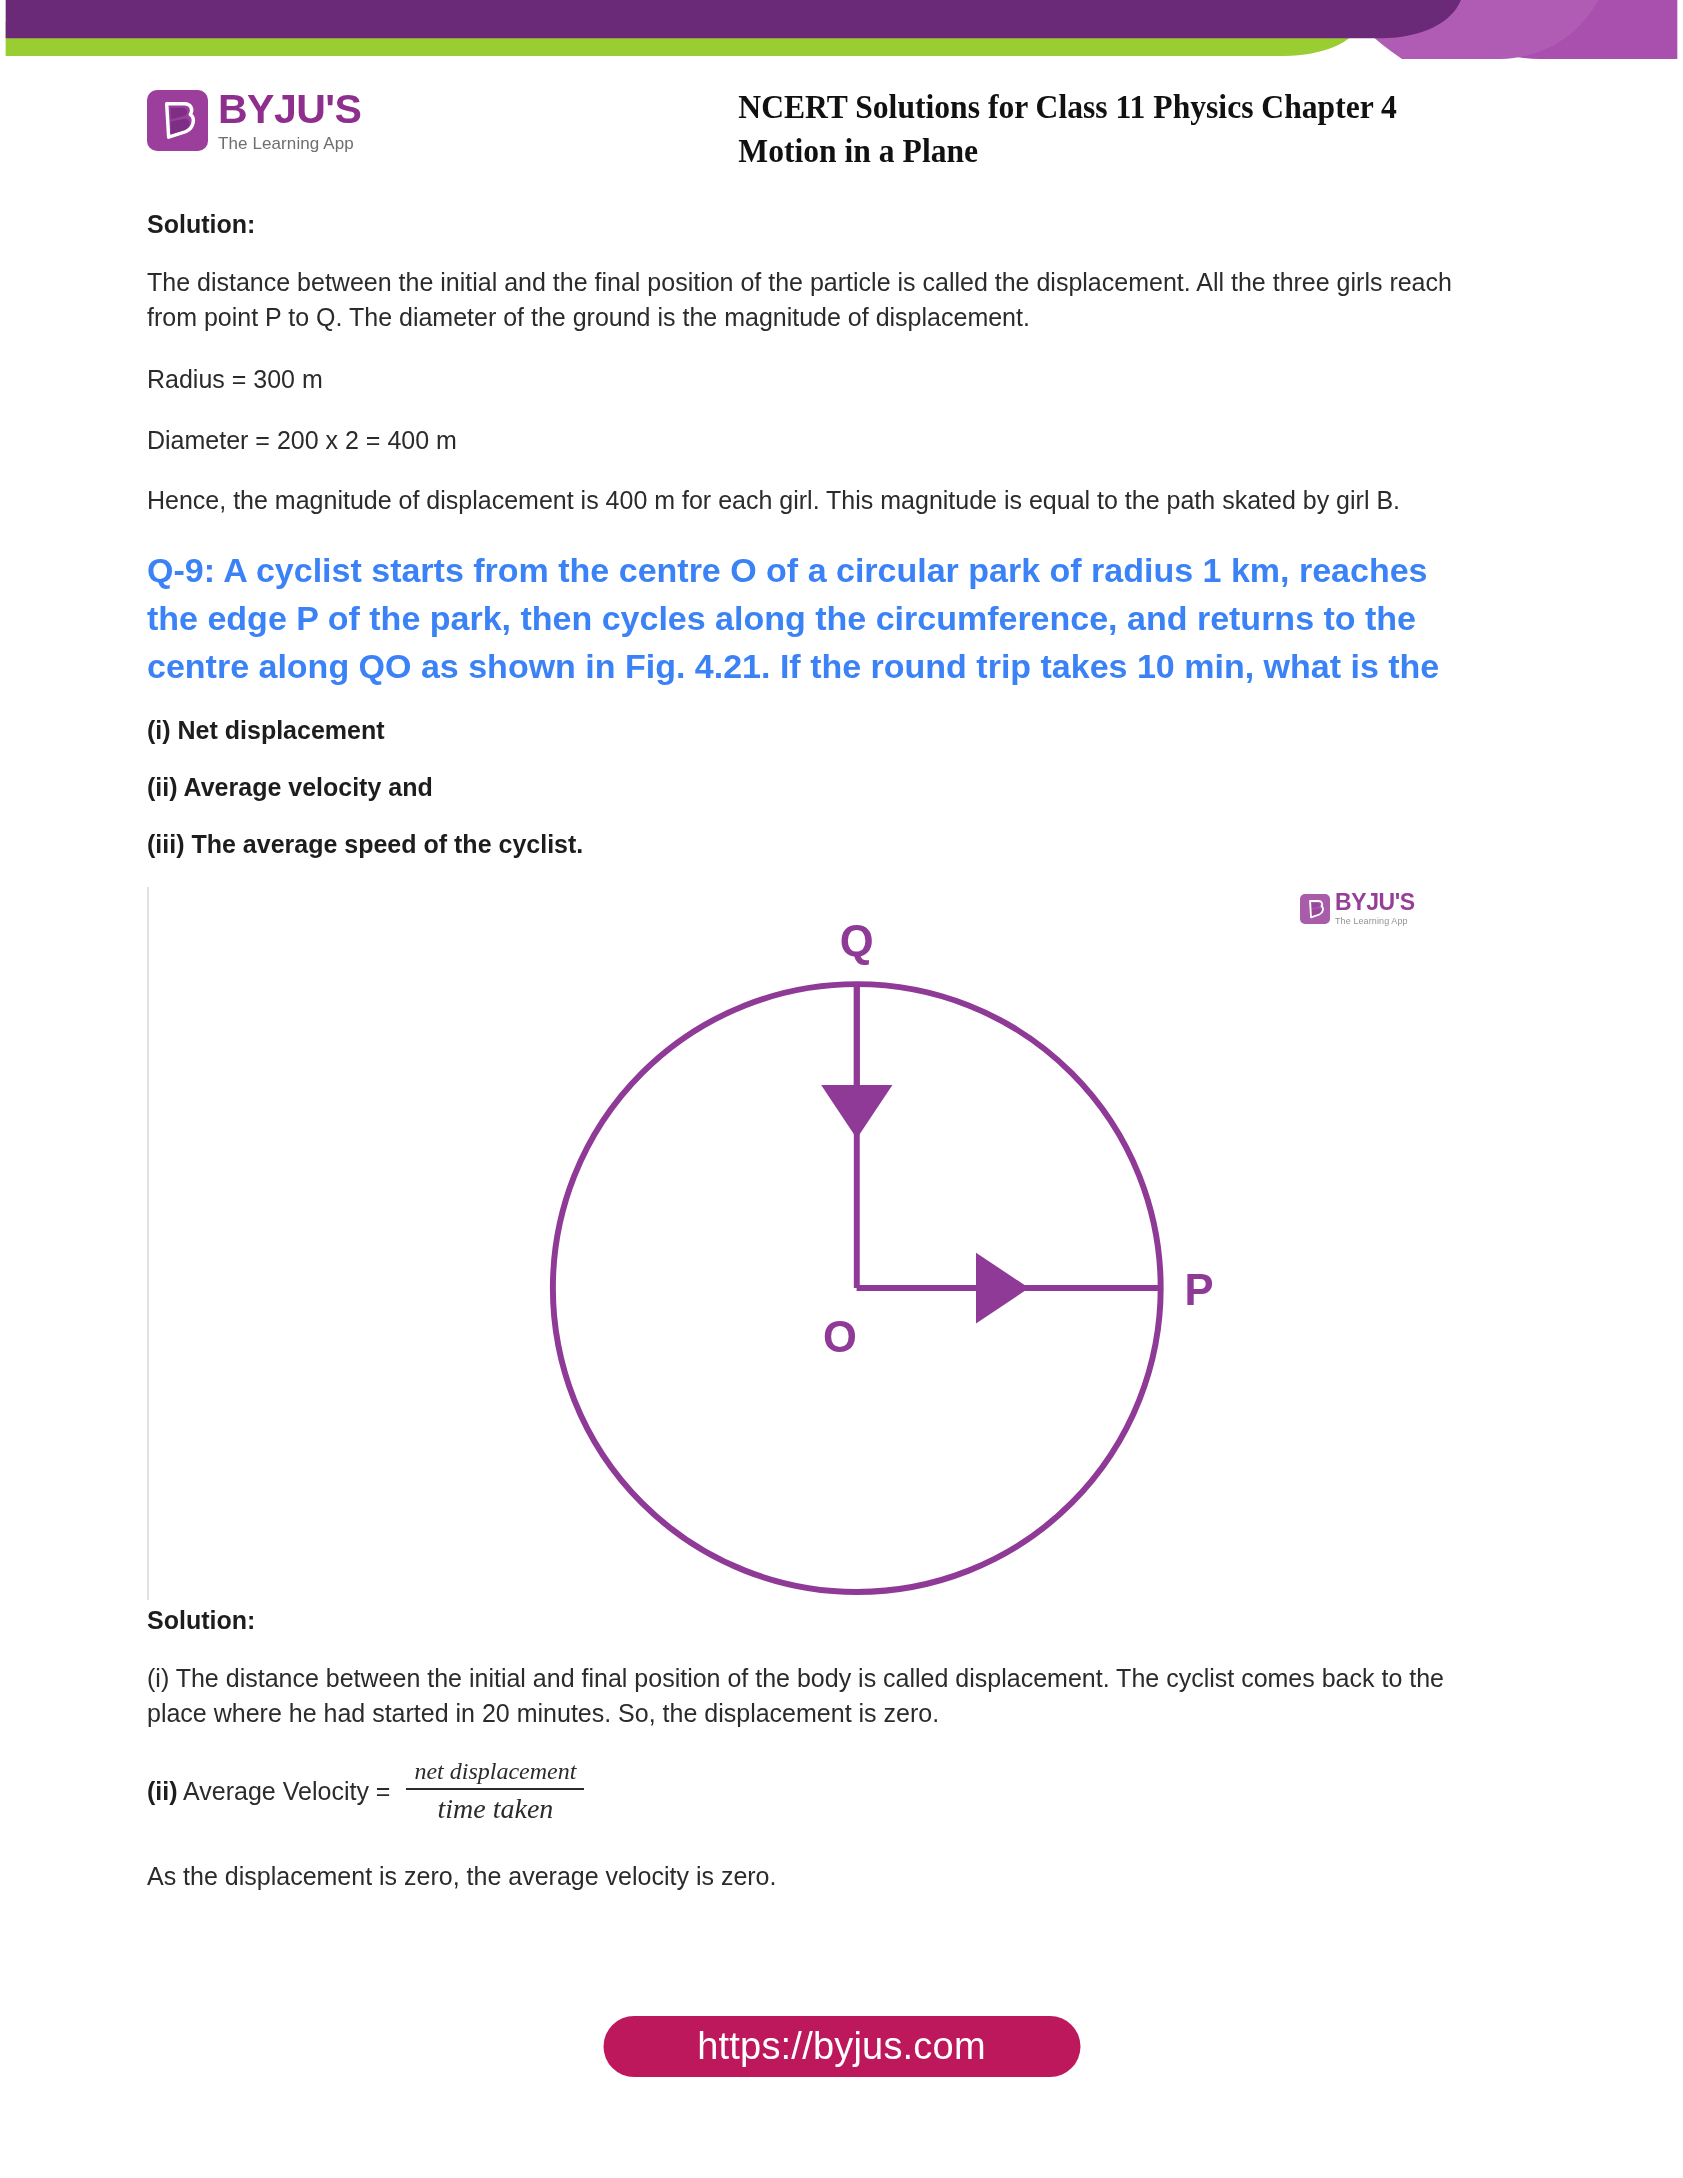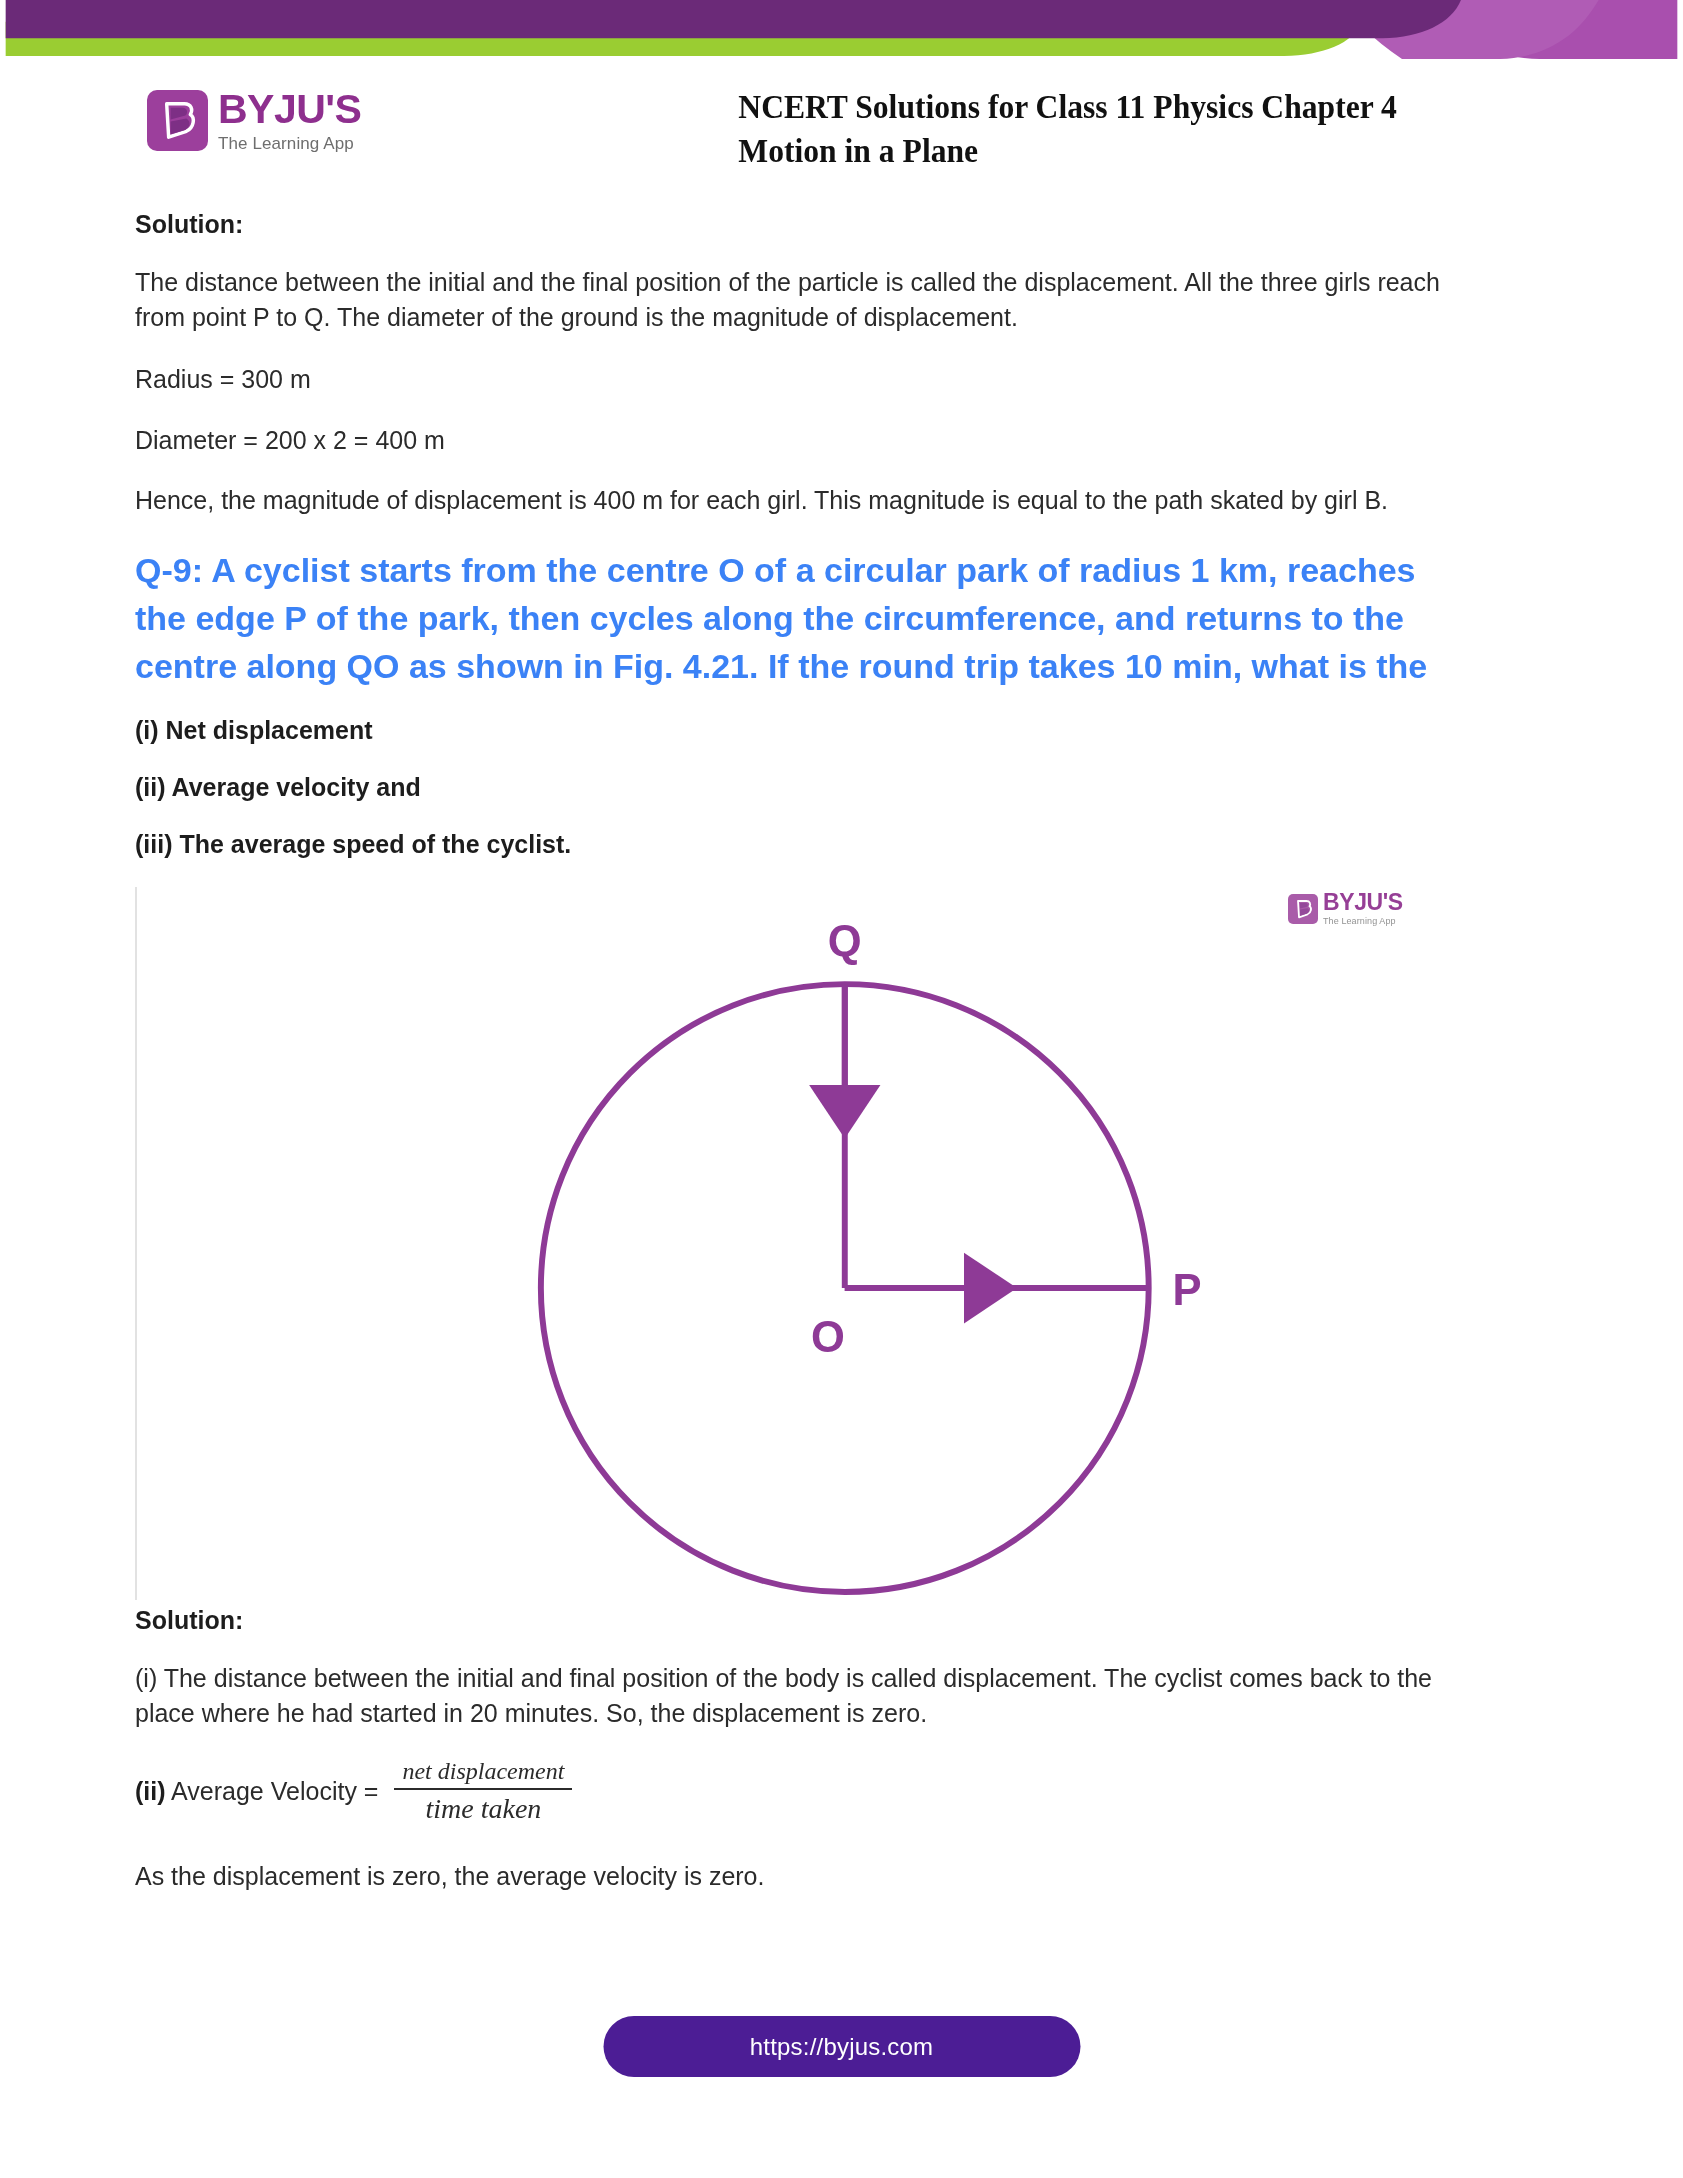--- a/index.html
+++ b/index.html
@@ -68,21 +68,21 @@
     font-weight: bold;
     color: #111;
     font-size: 34px;
     line-height: 1.28;
   }
   .page-title span { display: block; transform: scaleX(0.93); transform-origin: right center; }
 
   
   .content {
     position: absolute;
-    left: 135px;
+    left: 147px;
     top: 210px;
     width: 1376px;
   }
   .h-solution {
     font-size: 25px;
     font-weight: bold;
     color: #1d1d1d;
     margin: 0 0 26px 0;
   }
   p.body {
@@ -184,26 +184,26 @@
 
   
   .footer-btn {
     position: absolute;
     left: 50%;
     transform: translateX(-50%);
     top: 2016px;
     width: 477px;
     height: 61px;
     border-radius: 31px;
-    background: #4c1d95;
+    background: #be185d;
     display: flex;
     align-items: center;
     justify-content: center;
     color: #ffffff;
-    font-size: 24px;
+    font-size: 38px;
     letter-spacing: 0.2px;
     border: none;
     font-family: "Liberation Sans", sans-serif;
   }
 </style>
 </head>
 <body>
 
 <div class="header-art">
   <svg width="1683" height="59" viewBox="0 0 1700 60">

